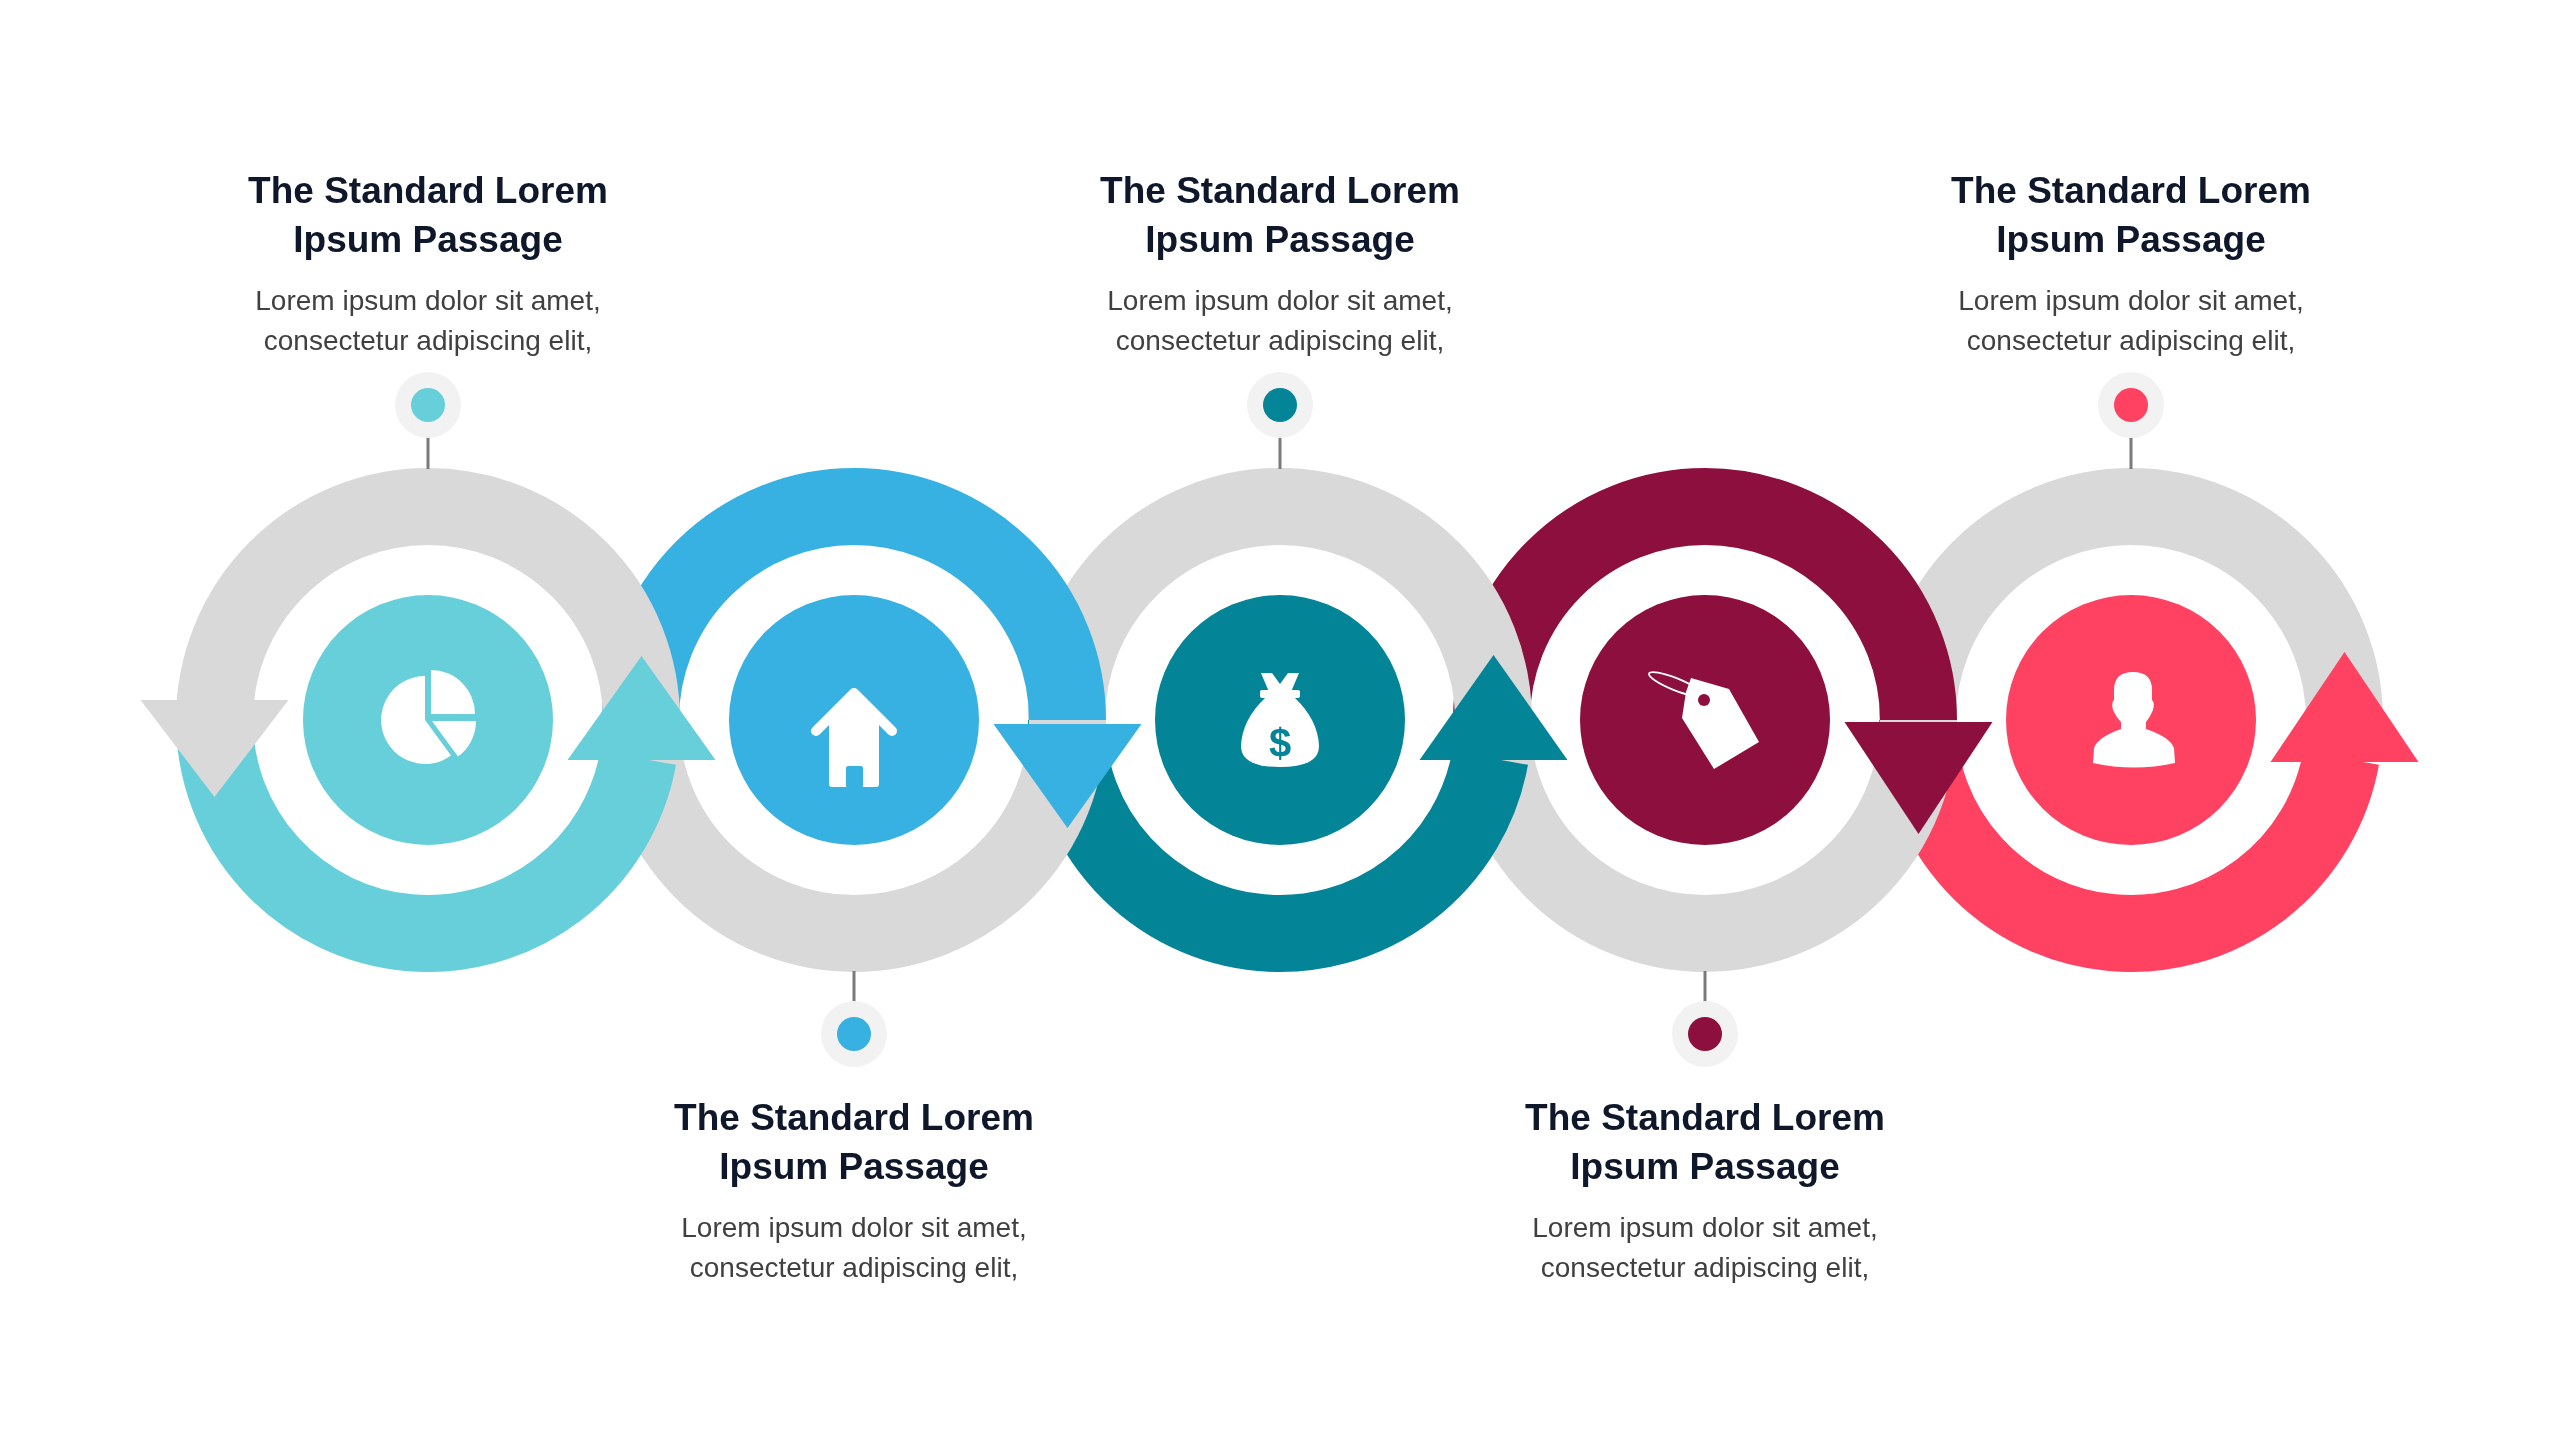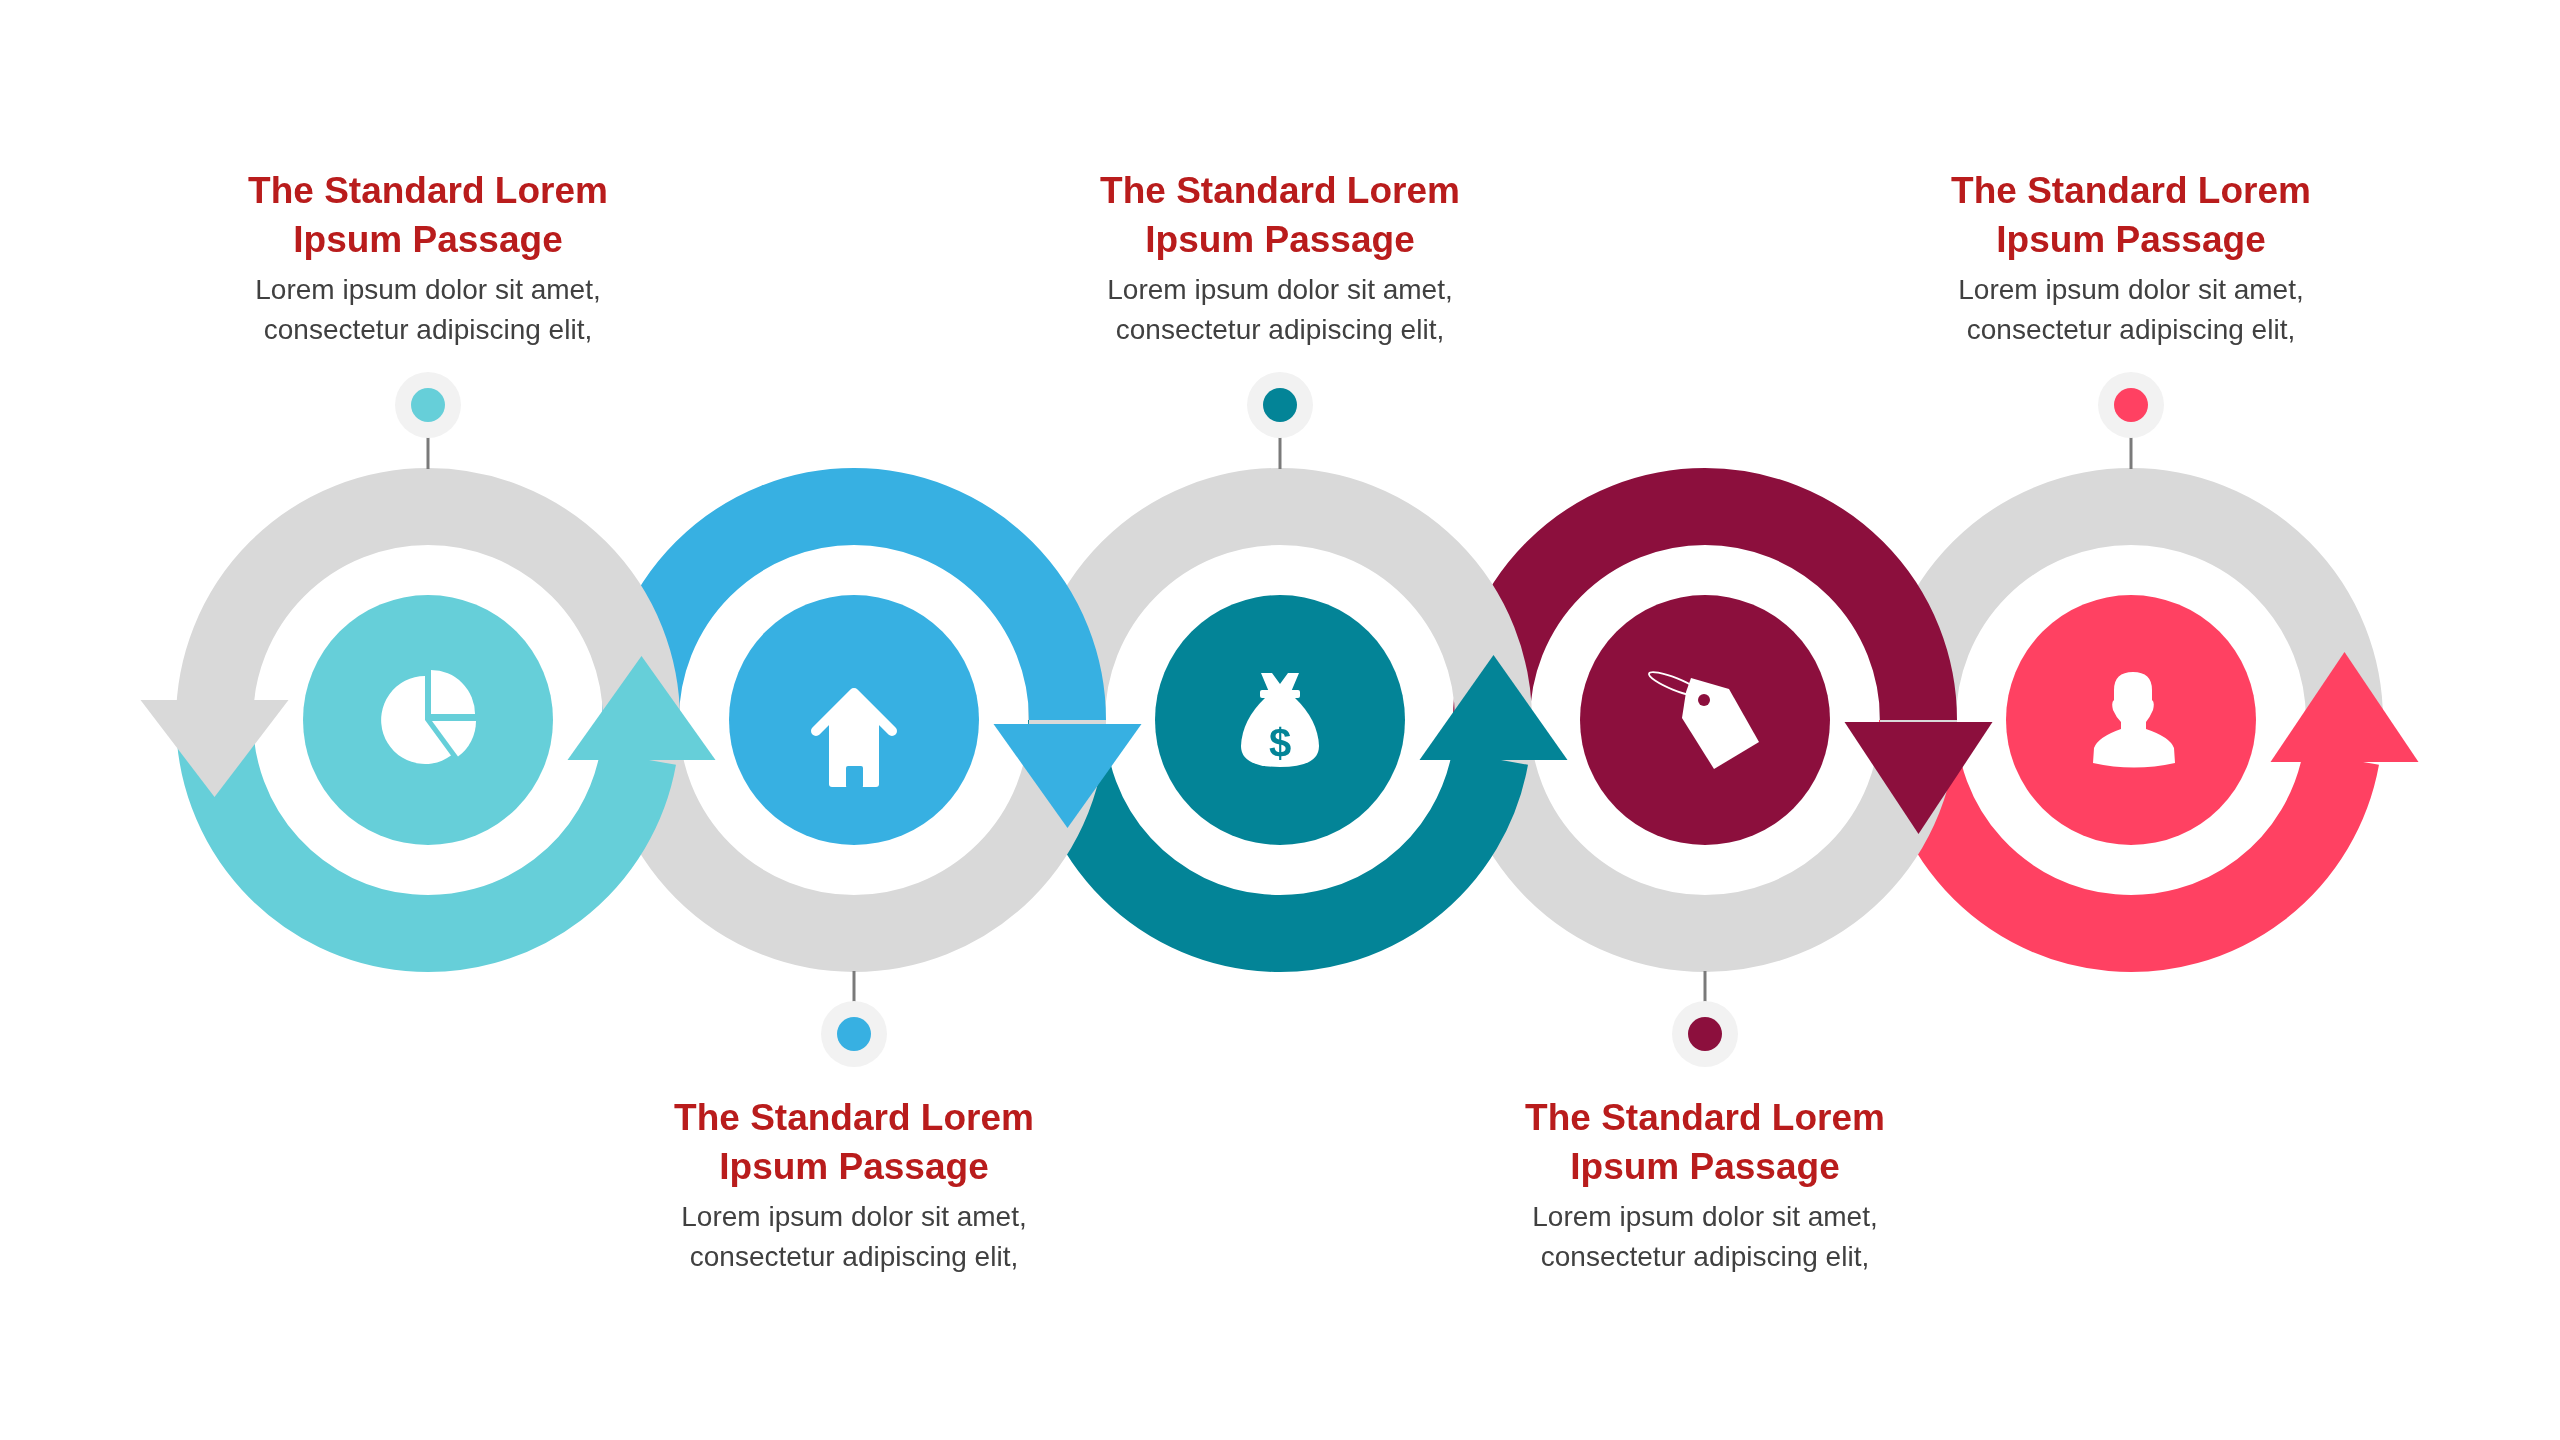--- a/index.html
+++ b/index.html
@@ -1,22 +1,22 @@
 <!DOCTYPE html>
 <html><head>
 <meta charset="utf-8">
 <style>
   html, body { margin:0; padding:0; background:#ffffff; }
   body { width:2560px; height:1440px; position:relative; overflow:hidden;
          font-family:"Liberation Sans", "DejaVu Sans", sans-serif; }
   #diagram { position:absolute; left:0; top:0; width:2560px; height:1440px; }
   .text-block { position:absolute; width:460px; margin-left:-230px; text-align:center; color:#3c3c3c; }
-  .title-line { font-size:37px; font-weight:bold; line-height:49px; height:49px; white-space:nowrap; color:#b91c1c; }
+  .title-line { font-size:37px; font-weight:bold; line-height:49px; height:49px; white-space:nowrap; color:#0f172a; }
   .body-line { font-size:28px; line-height:40px; height:40px; white-space:nowrap; color:#404040; }
-  .body-wrap { margin-top:6px; }
+  .body-wrap { margin-top:17px; }
   .ring { fill:none; stroke-width:77; stroke-linecap:butt; }
   .grey-ring { stroke:#D9D9D9; }
   .grey-fill { fill:#D9D9D9; }
   .icon-white { fill:#ffffff; }
   .dollar { font-family:"Liberation Sans", sans-serif; font-weight:bold; font-size:40px; }
 </style>
 </head>
 <body>
 
 <svg id="diagram" viewBox="0 0 2560 1440" xmlns="http://www.w3.org/2000/svg">

